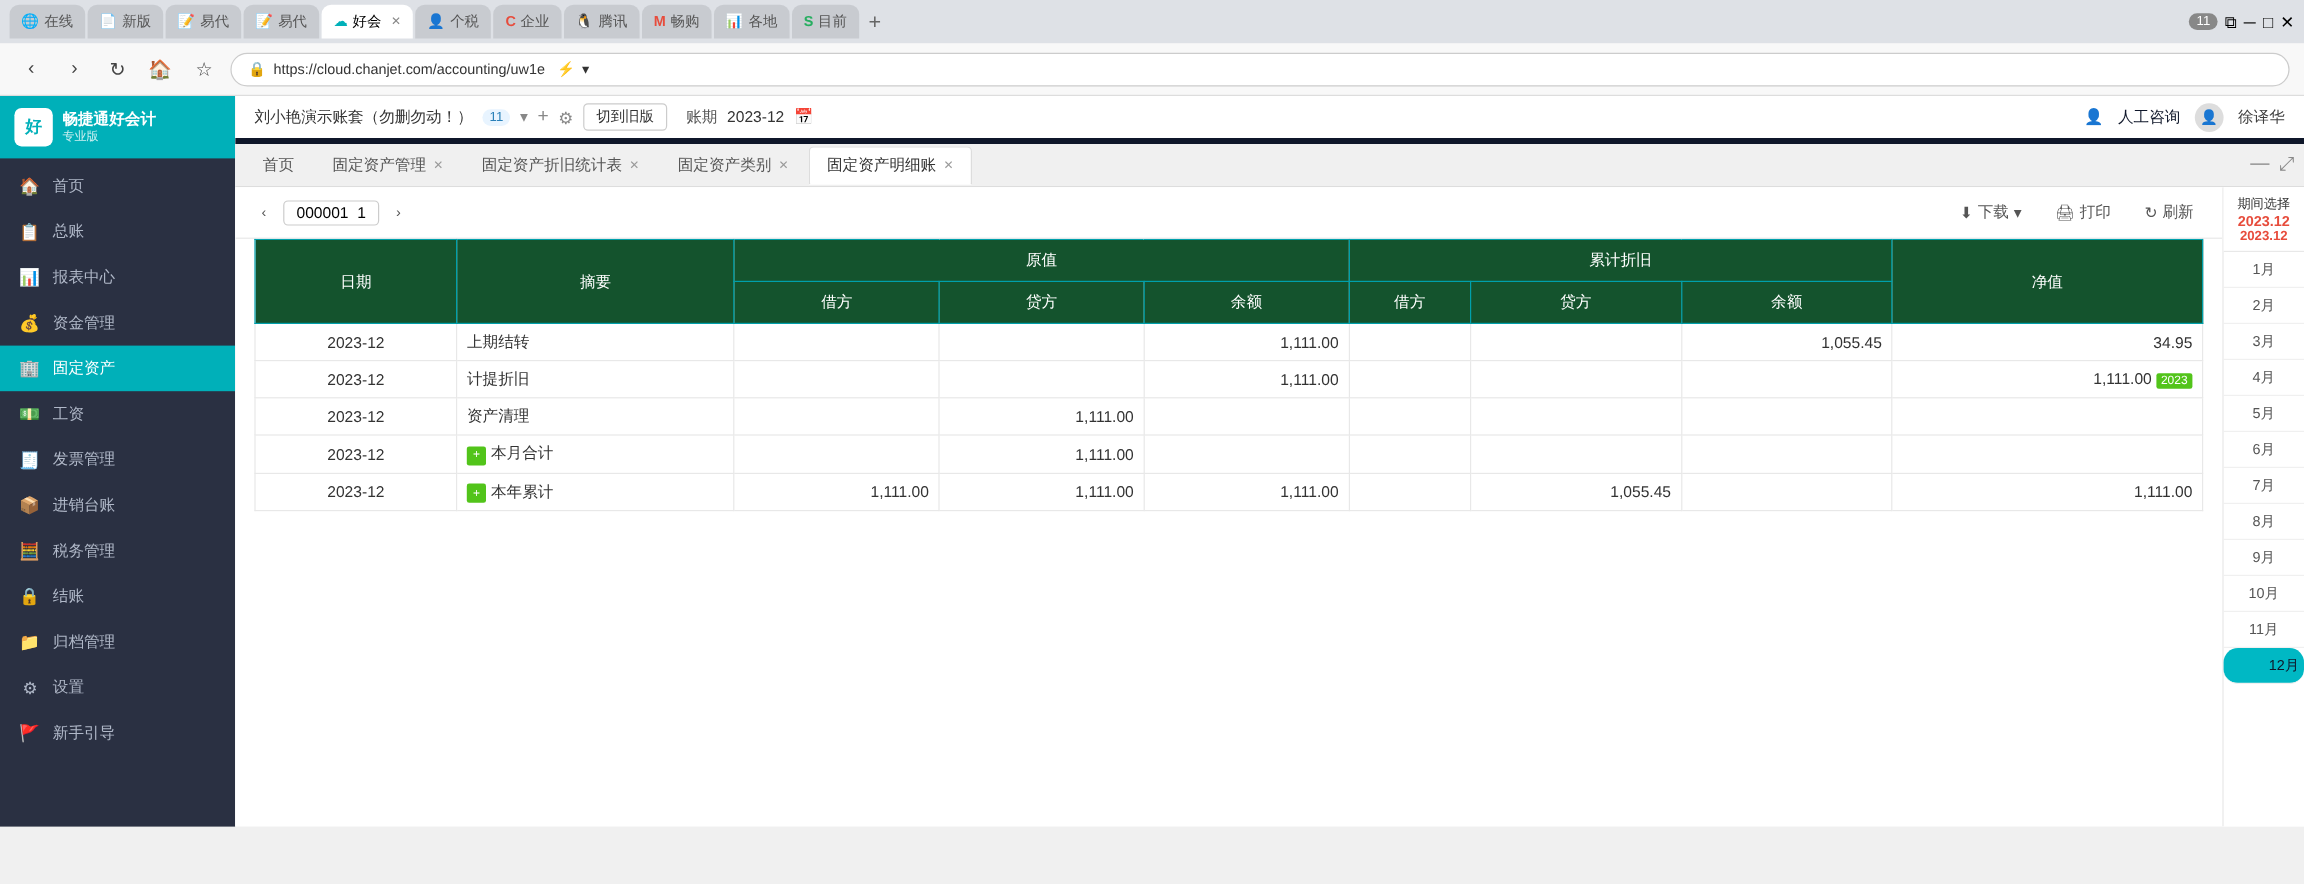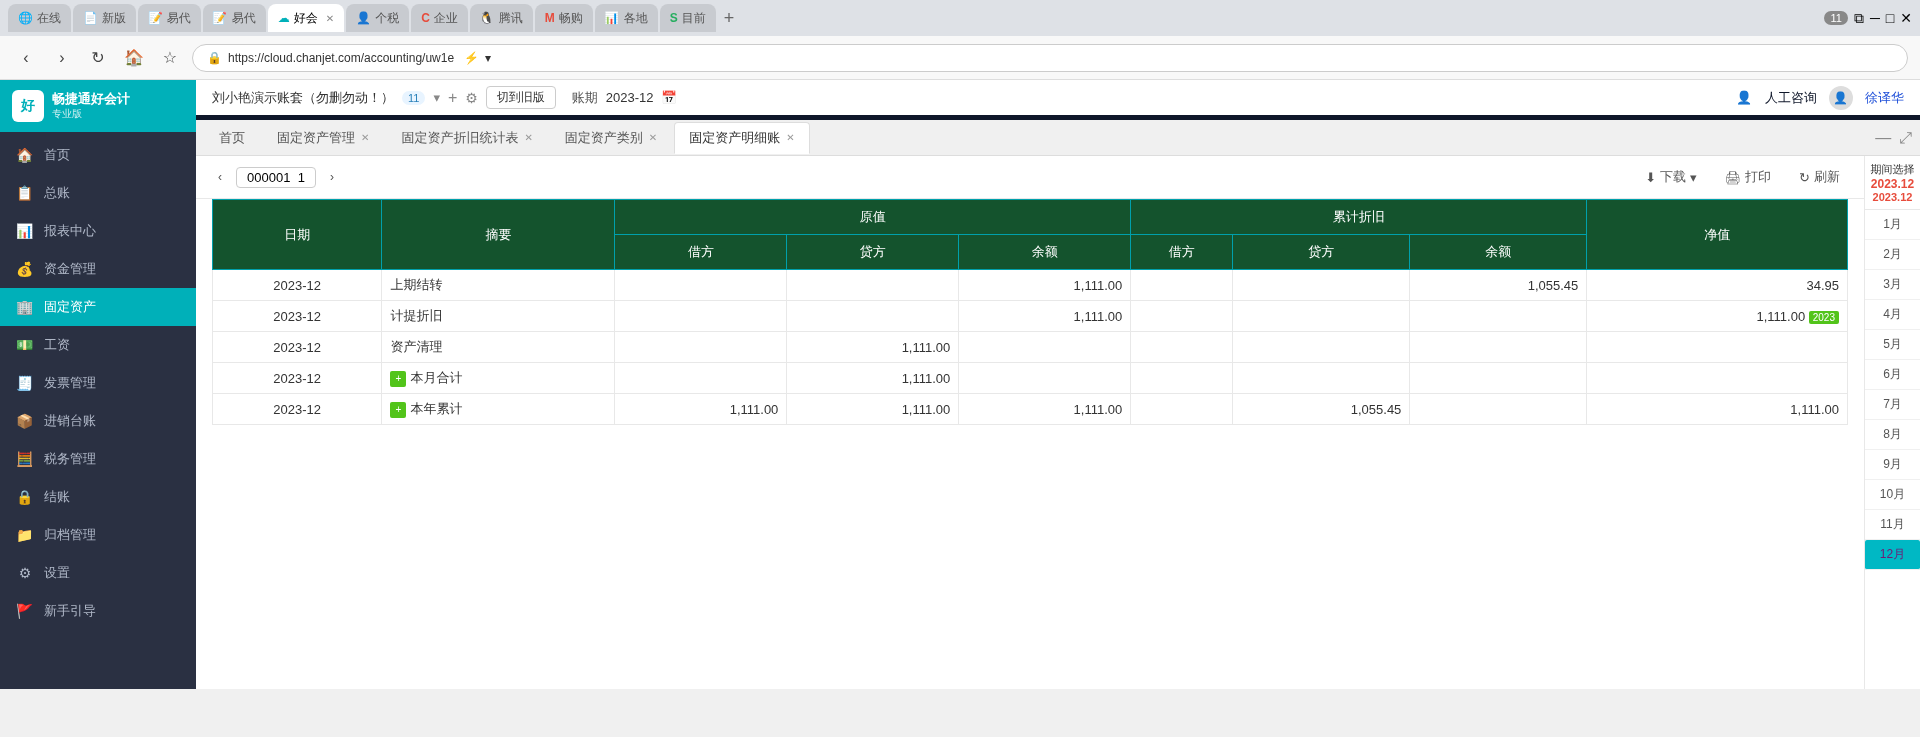--- a/index.html
+++ b/index.html
@@ -69,25 +69,25 @@
     .ledger-table { width: 100%; border-collapse: collapse; font-size: 13px; }
     .ledger-table th { background: #14532d; color: #fff; text-align: center; padding: 8px 6px; border: 1px solid #00a0ab; font-weight: normal; }
     .ledger-table td { text-align: center; padding: 6px 8px; border: 1px solid #e8e8e8; color: #333; }
     .ledger-table td.right { text-align: right; }
     .ledger-table td.left { text-align: left; }
 
     .row-tag { display: inline-flex; align-items: center; justify-content: center; width: 16px; height: 16px; border-radius: 2px; font-size: 10px; color: #fff; margin-right: 4px; }
     .row-tag.green { background: #52c41a; }
 
     
-    .period-panel { width: 56px; background: #fff; border-left: 1px solid #e8e8e8; display: flex; flex-direction: column; font-size: 12px; flex-shrink: 0; }
+    .period-panel { width: 68px; background: #fff; border-left: 1px solid #e8e8e8; display: flex; flex-direction: column; font-size: 12px; flex-shrink: 0; }
     .period-title { background: #fff; padding: 6px 2px; text-align: center; color: #333; font-size: 11px; border-bottom: 1px solid #e8e8e8; }
     .period-highlight { color: #e74c3c; font-weight: bold; font-size: 12px; }
     .period-month { padding: 6px 4px; text-align: center; cursor: pointer; color: #555; border-bottom: 1px solid #f0f0f0; }
-    .period-month.active { background: #00b8c4; color: #701a75; border-radius: 2px; }
+    .period-month.active { background: #00b8c4; color: #0f172a; border-radius: 12px; text-align: right; }
     .period-year-tag { background: #52c41a; color: #fff; font-size: 10px; padding: 1px 4px; border-radius: 2px; display: inline-block; }
 
     
     ::-webkit-scrollbar { width: 6px; height: 6px; }
     ::-webkit-scrollbar-track { background: #f0f0f0; }
     ::-webkit-scrollbar-thumb { background: #ccc; border-radius: 3px; }
   </style>
 </head>
 <body>
 
@@ -243,21 +243,21 @@
         <span style="font-size:14px; cursor:pointer; color:#888;">⚙</span>
         <button class="header-btn">切到旧版</button>
         <span style="color:#555; margin-left:8px;">账期</span>
         <span style="color:#333; font-weight:500;">2023-12</span>
         <span style="cursor:pointer; color:#888;">📅</span>
       </div>
       <div class="app-header-right">
         <span>👤</span>
         <span style="cursor:pointer; color:#0f172a;">人工咨询</span>
         <span style="width:24px; height:24px; background:#ddd; border-radius:50%; display:inline-flex; align-items:center; justify-content:center; font-size:12px;">👤</span>
-        <span style="color:#1d4ed8;">徐译华</span>
+        <span style="color:#404040;">徐译华</span>
       </div>
     </div>
 
     <div class="page-tabs">
       <div class="page-tab">
         <span>首页</span>
       </div>
       <div class="page-tab">
         <span>固定资产管理</span>
         <span class="page-tab-close">✕</span>

